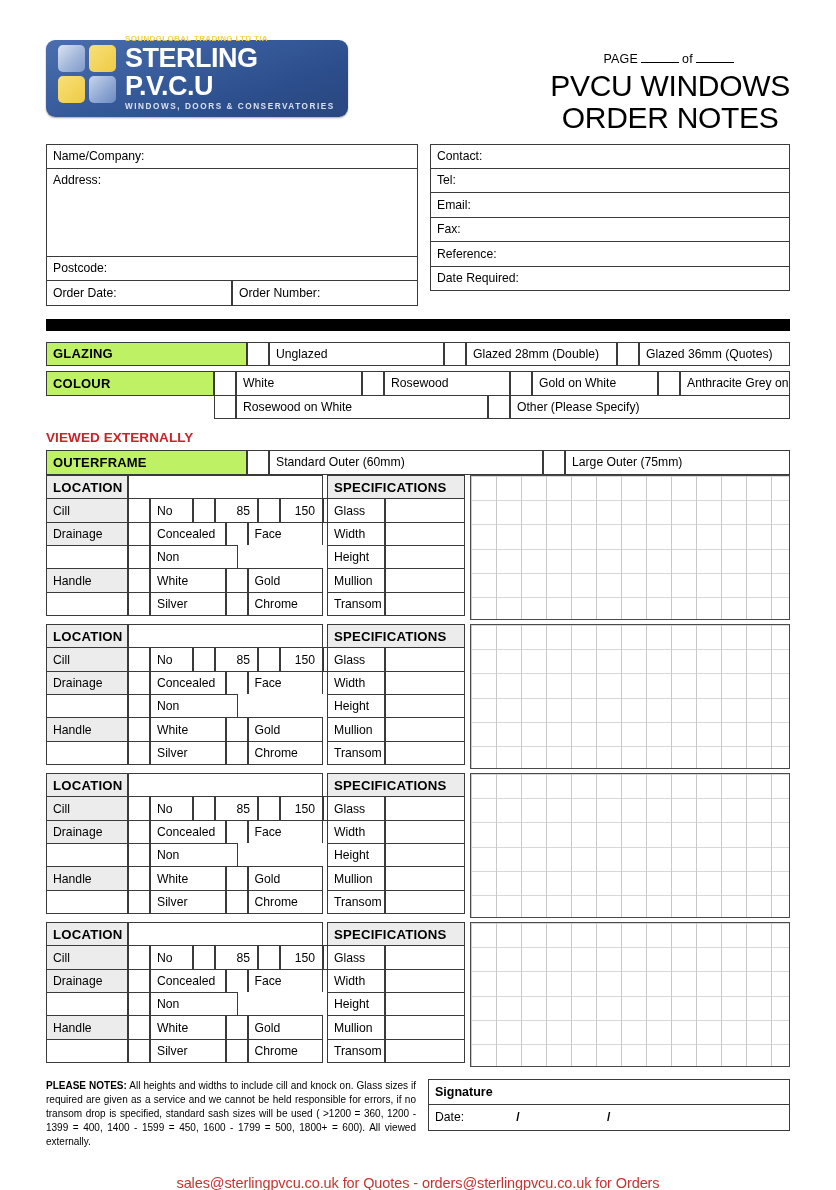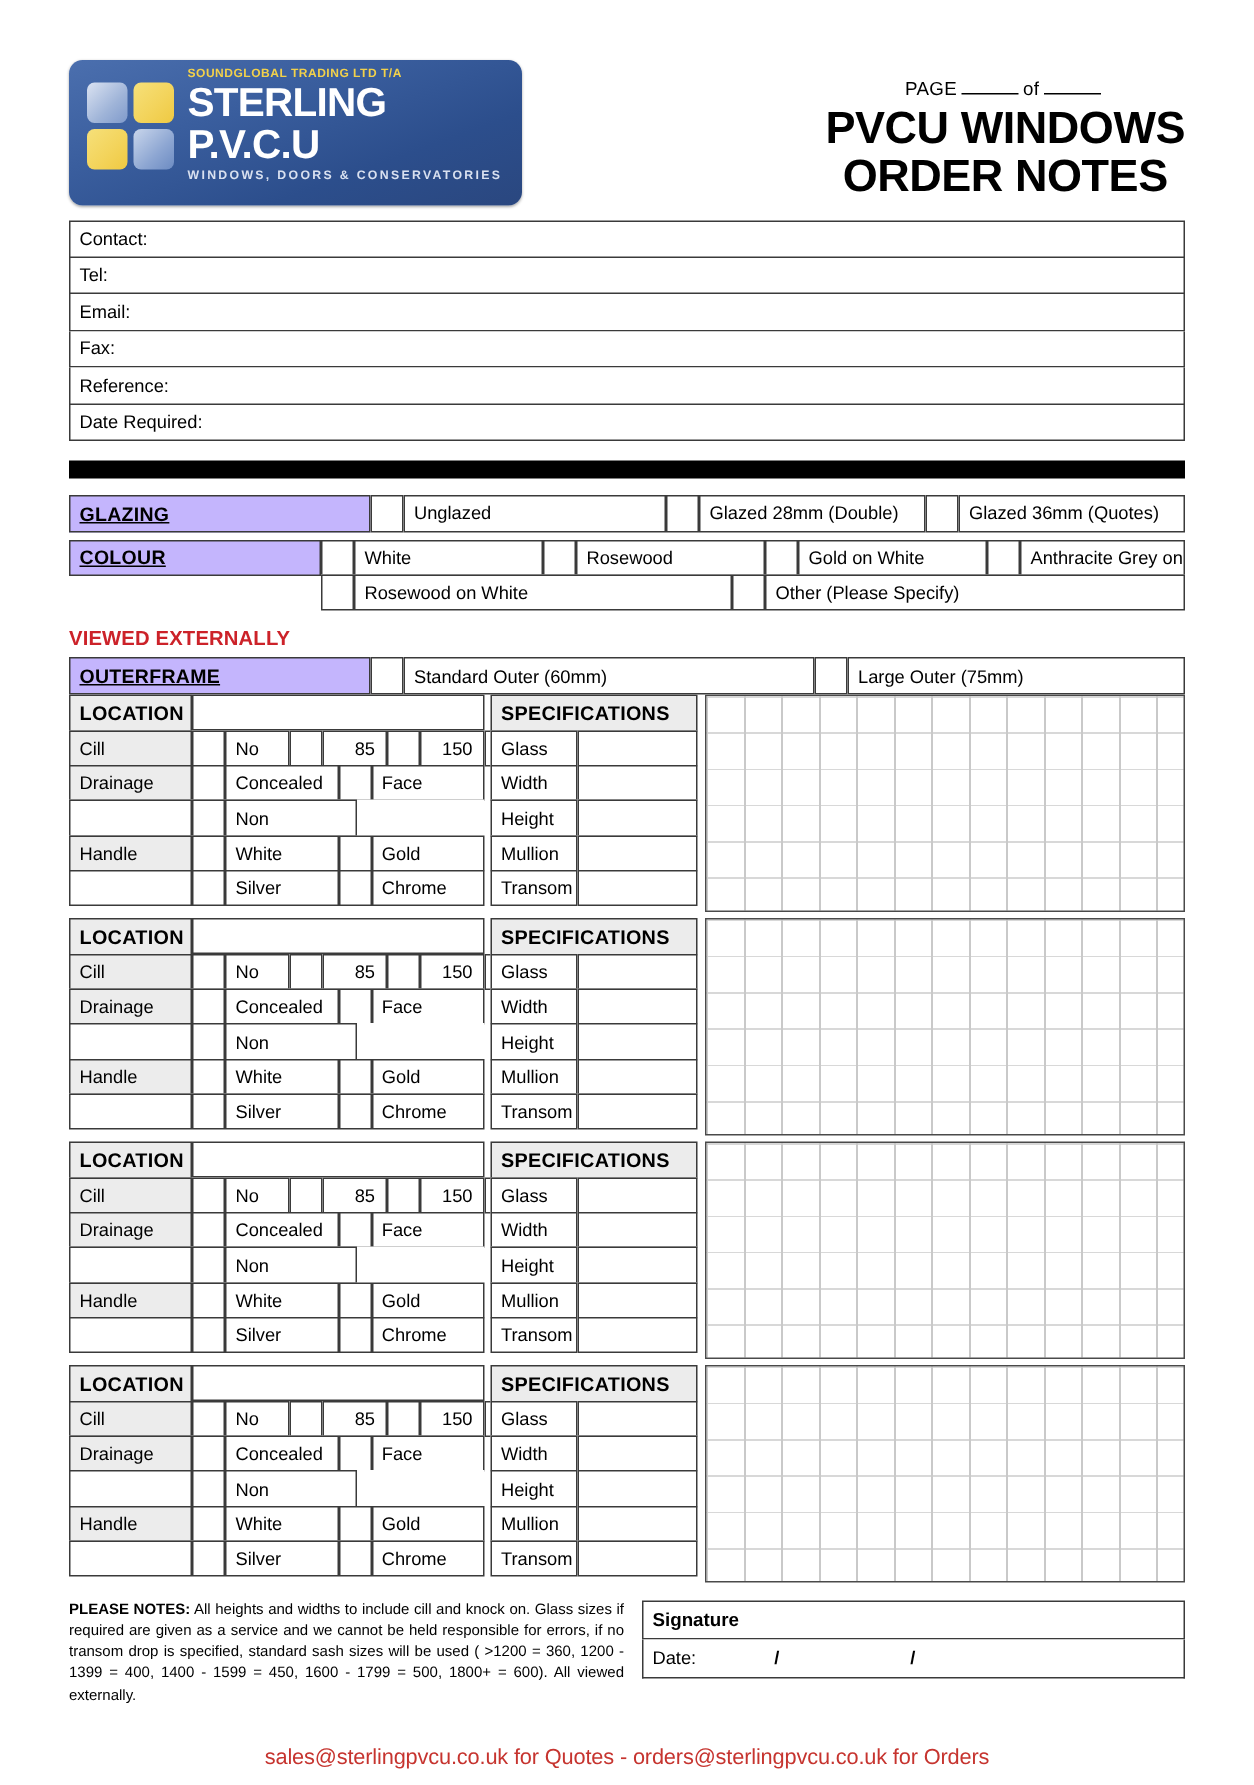--- a/index.html
+++ b/index.html
@@ -21,21 +21,21 @@
   }
 
   
   .header {
     display: flex;
     align-items: flex-start;
     justify-content: space-between;
     padding: 40px 46px 0 46px;
   }
   .logo-box {
-    width: 302px; height: 97px;
+    width: 302px; height: 77px;
     border-radius: 9px;
     background: linear-gradient(160deg, #4b6fae 0%, #3a5e9e 35%, #2c4e8c 70%, #2a477f 100%);
     display: flex;
     align-items: center;
     padding: 0 10px 10px 12px;
     box-shadow: 0 1px 2px rgba(0,0,0,.35);
     justify-content: flex-end;
   }
   .logo-squares {
     width: 58px; height: 58px;
@@ -81,21 +81,21 @@
     white-space: nowrap;
   }
   .page-line .blank {
     display: inline-block;
     border-bottom: 1px solid #000;
     width: 38px;
     margin: 0 3px;
   }
   .form-title {
     font-size: 30px;
-    font-weight: bold;
+    font-weight: normal;
     line-height: 1.07;
     letter-spacing: -.3px;
   }
 
   
   .cellbox {
     border: 1.2px solid #3a3a3a;
     background: #fff;
     height: 24.5px;
     display: flex;
@@ -128,25 +128,24 @@
     height: 12px;
     background: #000;
     margin: 13px 46px 11px 46px;
   }
 
   
   .optsec { padding: 0 46px; }
   .optrow { display: flex; }
   .optrow + .optrow { margin-top: -1.2px; }
   .lbl {
-    background: #c4b5fd;
+    background: #bef264;
     font-weight: bold;
     font-size: 13px;
     letter-spacing: .2px;
-    text-decoration: underline;
   }
   .tick {
     width: 22px;
     flex: 0 0 22px;
     padding: 0;
   }
   .spacer-cell { border: none; background: transparent; }
 
   .viewed-ext {
     color: #cc2229;
@@ -247,20 +246,29 @@
     <div class="title-block">
       <div class="page-line">
         <span>PAGE</span><span class="blank"></span><span>of</span><span class="blank"></span>
       </div>
       <div class="form-title">PVCU WINDOWS</div>
       <div class="form-title">ORDER NOTES</div>
     </div>
   </div>
 
   <div class="details">
+    <div class="details-left">
+      <div class="cellbox">Name/Company:</div>
+      <div class="cellbox addr-box">Address:</div>
+      <div class="cellbox">Postcode:</div>
+      <div class="two-col">
+        <div class="cellbox">Order Date:</div>
+        <div class="cellbox">Order Number:</div>
+      </div>
+    </div>
     <div class="details-right">
       <div class="cellbox">Contact:</div>
       <div class="cellbox">Tel:</div>
       <div class="cellbox">Email:</div>
       <div class="cellbox">Fax:</div>
       <div class="cellbox">Reference:</div>
       <div class="cellbox">Date Required:</div>
     </div>
   </div>
 

